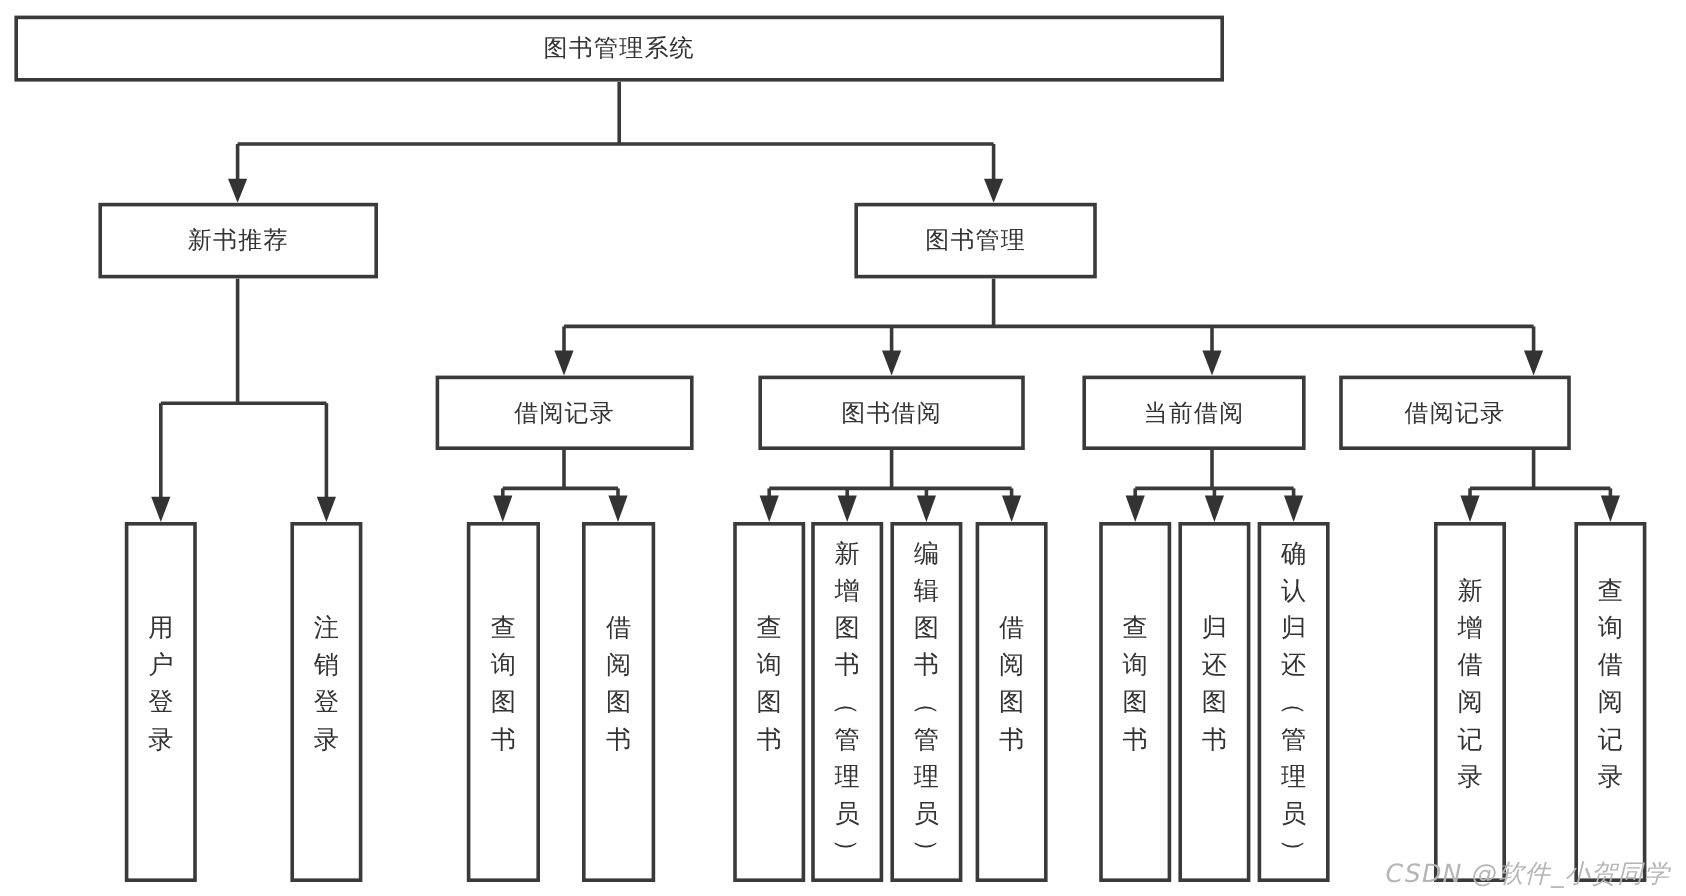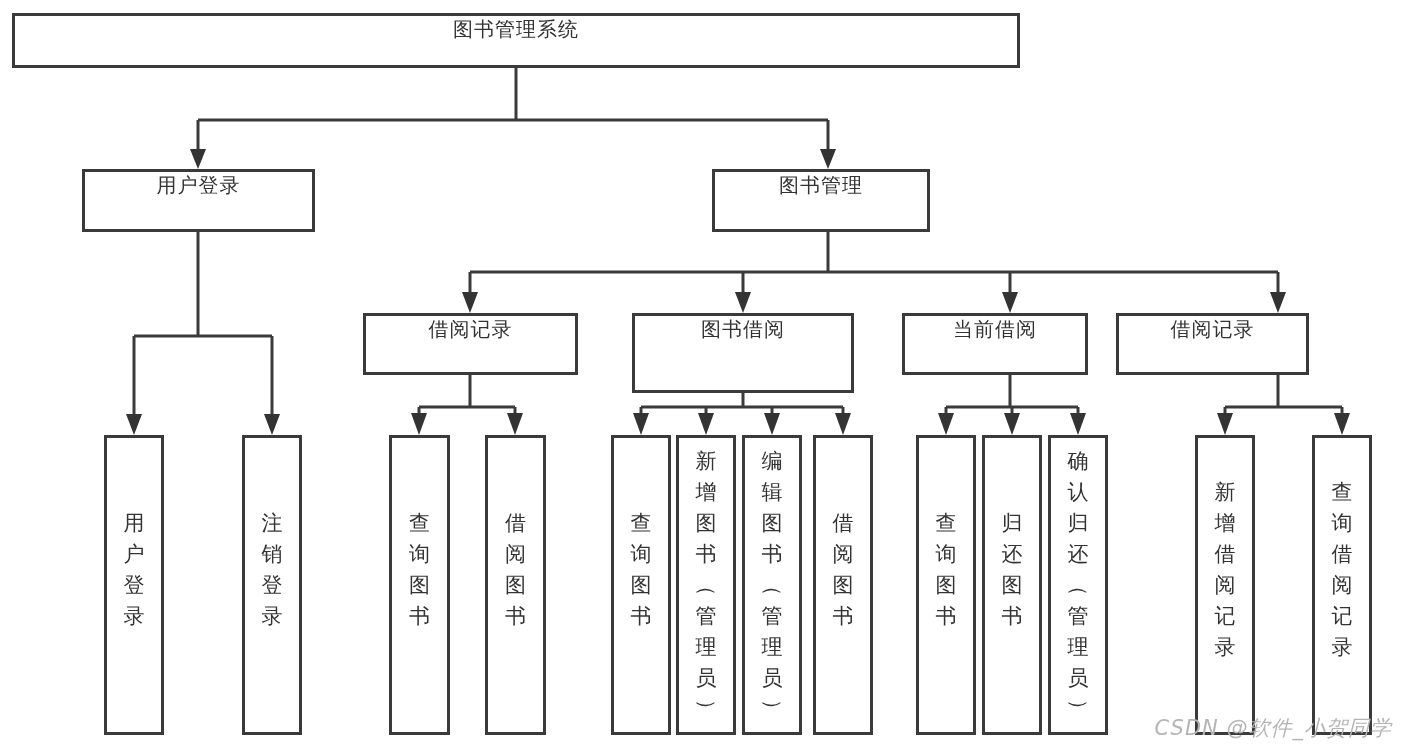--- a/index.html
+++ b/index.html
@@ -13,21 +13,21 @@
     font-family:"DejaVu Sans","Liberation Sans",sans-serif;
     overflow:hidden;
   }
   #stage{position:relative;width:1405px;height:747px;background:var(--background);}
   #wires{position:absolute;left:0;top:0;width:1405px;height:747px;}
 
   .hbox{
     position:absolute;
     border:3px solid var(--border);
     background:#fff;
-    display:flex;align-items:flex-start;justify-content:center;
+    display:flex;align-items:center;justify-content:center;
     font-size:20px;color:var(--text);
     letter-spacing:1px;
     z-index:2;
   }
   .leaf{
     position:absolute;
     top:435px;height:300px;width:60px;
     border:3px solid var(--border);
     background:#fff;
     display:flex;
@@ -120,30 +120,30 @@
       <polygon points="1217,413 1233,413 1225,435"></polygon>
       <polygon points="1334,413 1350,413 1342,435"></polygon>
     </g>
   </svg>
 
   <div class="hbox" style="left:12px;top:13px;width:1008px;height:55px">
     <span>图书管理系统</span>
   </div>
 
   <div class="hbox" style="left:82px;top:169px;width:233px;height:63px">
-    <span>用户登录</span>
-  </div>
-  <div class="hbox" style="left:712px;top:169px;width:218px;height:63px">
+    <span>新书推荐</span>
+  </div>
+  <div class="hbox" style="left:712px;top:169px;width:202px;height:63px">
     <span>图书管理</span>
   </div>
 
   <div class="hbox" style="left:363px;top:313px;width:215px;height:62px">
     <span>借阅记录</span>
   </div>
-  <div class="hbox" style="left:632px;top:313px;width:222px;height:80px">
+  <div class="hbox" style="left:632px;top:313px;width:222px;height:62px">
     <span>图书借阅</span>
   </div>
   <div class="hbox" style="left:902px;top:313px;width:186px;height:62px">
     <span>当前借阅</span>
   </div>
   <div class="hbox" style="left:1116px;top:313px;width:193px;height:62px">
     <span>借阅记录</span>
   </div>
 
   <div class="leaf" style="left:104px">

